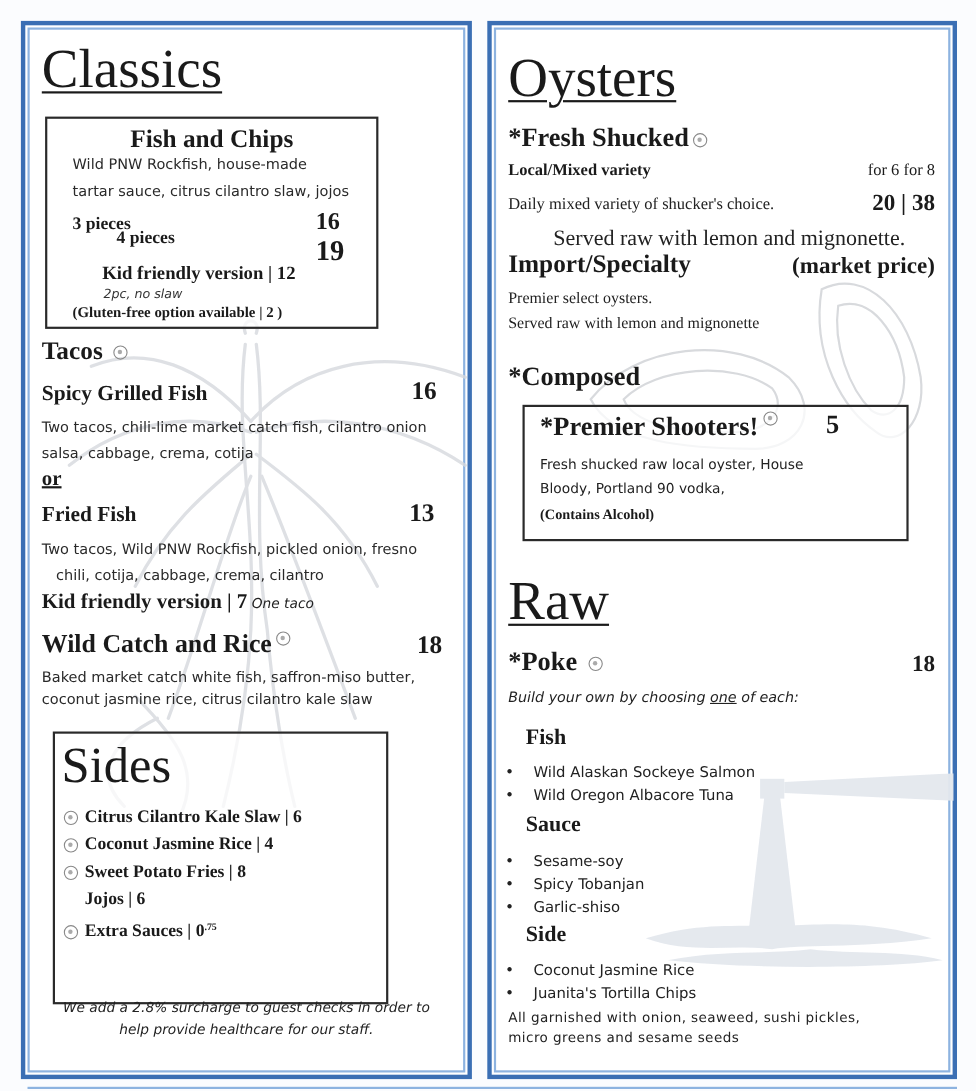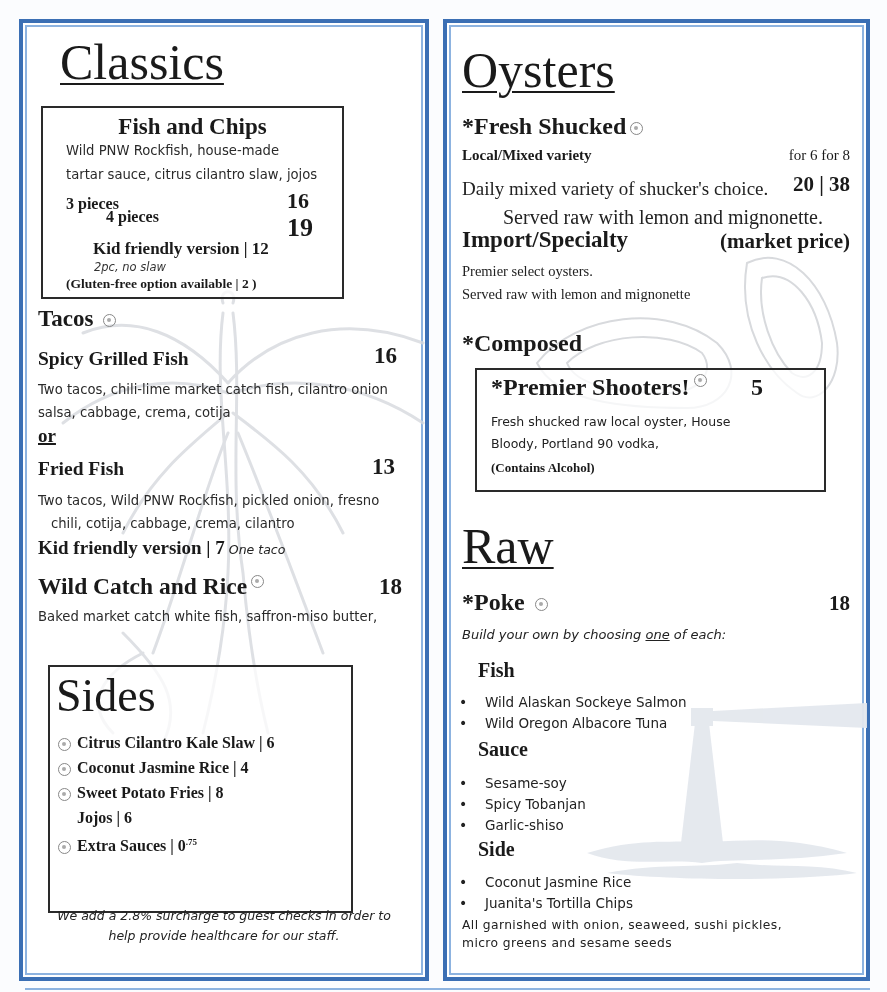--- a/index.html
+++ b/index.html
@@ -71,21 +71,21 @@
       <path d="M185 140 C150 170 110 200 80 260"></path>
       <path d="M190 140 C230 170 270 200 300 260"></path>
       <path d="M185 160 C160 220 140 300 110 380"></path>
       <path d="M195 160 C220 220 250 300 280 380"></path>
       <path d="M100 380 C60 400 40 430 70 460"></path>
       <path d="M80 360 C120 400 140 430 120 470"></path>
       <path d="M180 30 C175 15 195 15 190 30"></path>
     </g>
   </svg>
 
-  <div class="abs big-title serif u" style="left:15px;top:14px;margin-left:22px;">Classics</div>
+  <div class="abs big-title serif u" style="left:15px;top:14px;">Classics</div>
 
   <div class="boxed" style="left:18px;top:83px;width:303px;height:193px;">
     <div class="abs serif bold" style="left:0;right:0;text-align:center;top:6px;font-size:23px;">Fish and Chips</div>
     <div class="abs desc" style="left:23px;top:35px;">Wild PNW Rockfish, house-made</div>
     <div class="abs desc" style="left:23px;top:59px;">tartar sauce, citrus cilantro slaw, jojos</div>
     <div class="abs serif bold" style="left:23px;top:87px;font-size:16px;">3 pieces</div>
     <div class="abs serif bold" style="left:244px;top:80px;font-size:22px;">16</div>
     <div class="abs serif bold" style="left:23px;top:100px;font-size:16px;margin-left:40px;">4 pieces</div>
     <div class="abs serif bold" style="left:244px;top:105px;font-size:26px;">19</div>
     <div class="abs serif bold" style="left:50px;top:131px;font-size:17px;">Kid friendly version | 12</div>
@@ -111,20 +111,21 @@
   <div class="abs" style="left:15px;top:514px;">
     <span class="serif bold" style="font-size:19px;">Kid friendly version | 7</span>
     <span class="sans ital" style="font-size:12.5px;color:#222;">One taco</span>
   </div>
 
   <div class="abs serif bold" style="left:15px;top:550px;font-size:23.5px;">
     <span>Wild Catch and Rice</span><span class="gf-icon" style="margin-left:4px;vertical-align:6px;"></span>
   </div>
   <div class="abs serif bold" style="left:356px;top:551px;font-size:23px;">18</div>
   <div class="abs desc" style="left:15px;top:586px;">Baked market catch white fish, saffron-miso butter,</div>
+  <div class="abs desc" style="left:15px;top:606px;">coconut jasmine rice, citrus cilantro kale slaw</div>
 
   <div class="boxed" style="left:25px;top:642px;width:305px;height:248px;">
     <div class="abs serif" style="left:6px;top:6px;font-size:46px;line-height:1;">Sides</div>
     <div class="abs serif bold" style="left:8px;top:63px;font-size:16px;line-height:25px;">
       <div><span class="gf-icon" style="margin:0 6px 0 0;"></span><span>Citrus Cilantro Kale Slaw | 6</span></div>
       <div><span class="gf-icon" style="margin:0 6px 0 0;"></span><span>Coconut Jasmine Rice | 4</span></div>
       <div><span class="gf-icon" style="margin:0 6px 0 0;"></span><span>Sweet Potato Fries | 8</span></div>
       <div style="padding-left:19px;"><span>Jojos | 6</span></div>
       <div><span class="gf-icon" style="margin:0 6px 0 0;"></span><span>Extra Sauces | 0</span><sup style="font-size:9px;">.75</sup></div>
     </div>
@@ -157,21 +158,21 @@
     </g>
   </svg>
 
   <div class="abs big-title serif u" style="left:15px;top:22px;">Oysters</div>
 
   <div class="abs serif bold" style="left:15px;top:90px;font-size:24px;">
     <span>*Fresh Shucked</span><span class="gf-icon" style="margin-left:4px;"></span>
   </div>
   <div class="abs serif bold" style="left:15px;top:124px;font-size:15px;">Local/Mixed variety</div>
   <div class="abs serif" style="right:16px;top:124px;font-size:15px;">for  6 for 8</div>
-  <div class="abs serif" style="left:15px;top:155px;font-size:19px;color:#222;">Daily mixed variety of shucker's choice.</div>
+  <div class="abs serif" style="left:15px;top:155px;font-size:15px;color:#222;">Daily mixed variety of shucker's choice.</div>
   <div class="abs serif bold" style="right:16px;top:149px;font-size:21px;">20 |  38</div>
   <div class="abs serif" style="left:15px;top:183px;font-size:20px;color:#222;margin-left:41px;">Served raw with lemon and mignonette.</div>
 
   <div class="abs serif bold" style="left:15px;top:204px;font-size:23px;">Import/Specialty</div>
   <div class="abs serif bold" style="right:16px;top:206px;font-size:21px;">(market price)</div>
   <div class="abs serif" style="left:15px;top:240px;font-size:14.5px;color:#222;">Premier select oysters.</div>
   <div class="abs serif" style="left:15px;top:263px;font-size:14.5px;color:#222;">Served raw with lemon and mignonette</div>
 
   <div class="abs serif bold" style="left:15px;top:307px;font-size:24px;">*Composed</div>
 

